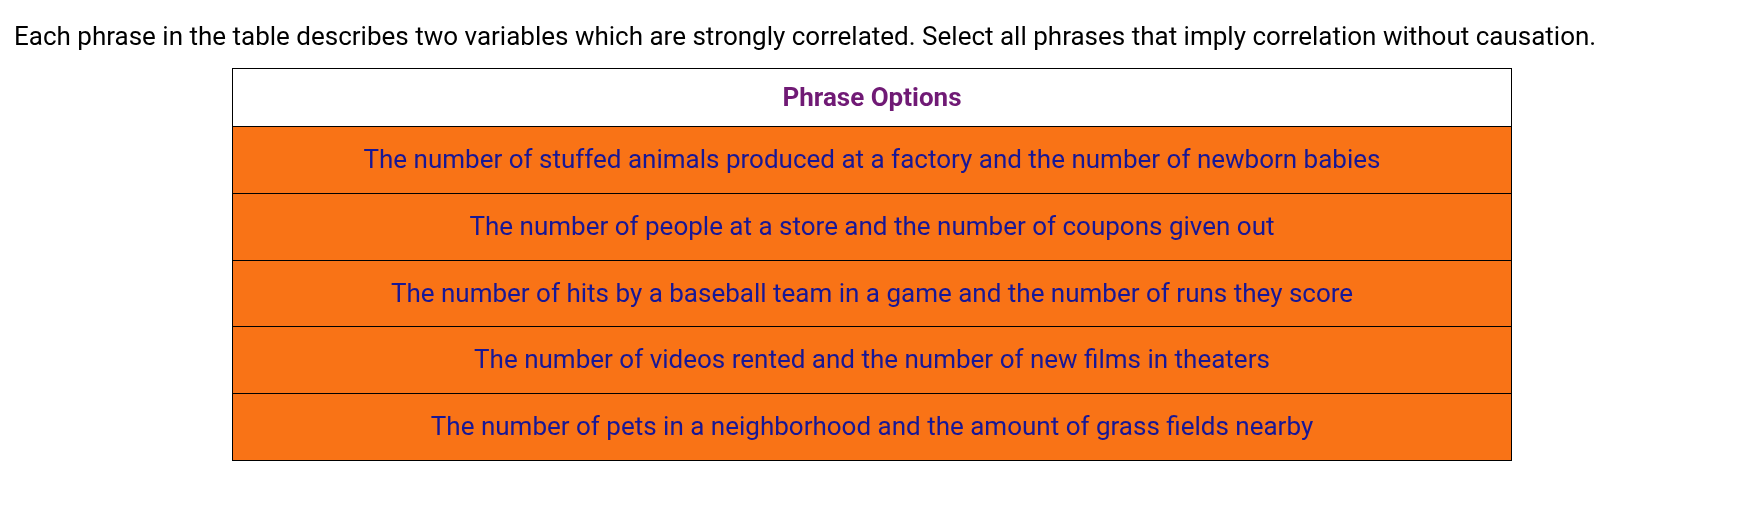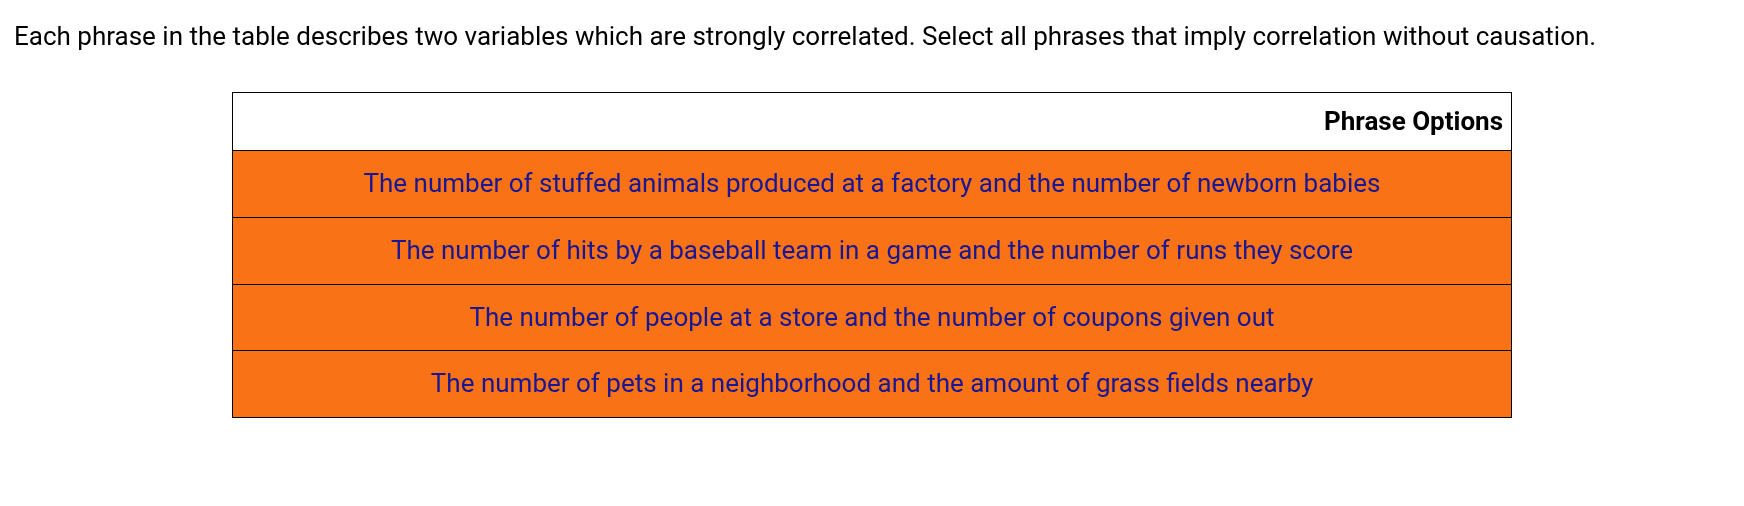--- a/index.html
+++ b/index.html
@@ -11,21 +11,21 @@
   }
   .wrap {
     box-sizing: border-box;
     width: 1744px;
     padding: 18px 14px 24px 14px;
   }
   .question {
     font-size: 26px;
     line-height: 1.45;
     color: #000000;
-    margin: 0 0 36px 0;
+    margin: 0 0 12px 0;
     font-weight: 400;
   }
   .table-center {
     display: flex;
     justify-content: center;
   }
   table.phrase-options {
     border-collapse: collapse;
     width: 1280px;
     table-layout: fixed;
@@ -33,24 +33,23 @@
   table.phrase-options th,
   table.phrase-options td {
     border: 1px solid #000000;
     text-align: center;
     vertical-align: middle;
     font-size: 26px;
     line-height: 1.45;
   }
   table.phrase-options th {
     font-weight: 700;
-    color: #000000;
+    color: #701a75;
     padding: 10px 8px;
     background: #ffffff;
-    text-align: right;
   }
   table.phrase-options td {
     padding: 14px 8px;
     color: #171796;
     cursor: pointer;
     background: #f97316;
   }
 </style>
 </head>
 <body>
@@ -63,24 +62,27 @@
       <thead>
         <tr>
           <th>Phrase Options</th>
         </tr>
       </thead>
       <tbody>
         <tr>
             <td>The number of stuffed animals produced at a factory and the number of newborn babies</td>
           </tr>
         <tr>
+            <td>The number of people at a store and the number of coupons given out</td>
+          </tr>
+        <tr>
             <td>The number of hits by a baseball team in a game and the number of runs they score</td>
           </tr>
         <tr>
-            <td>The number of people at a store and the number of coupons given out</td>
+            <td>The number of videos rented and the number of new films in theaters</td>
           </tr>
         <tr>
             <td>The number of pets in a neighborhood and the amount of grass fields nearby</td>
           </tr>
       </tbody>
     </table>
   </div>
 </div>
 
 </body></html>

